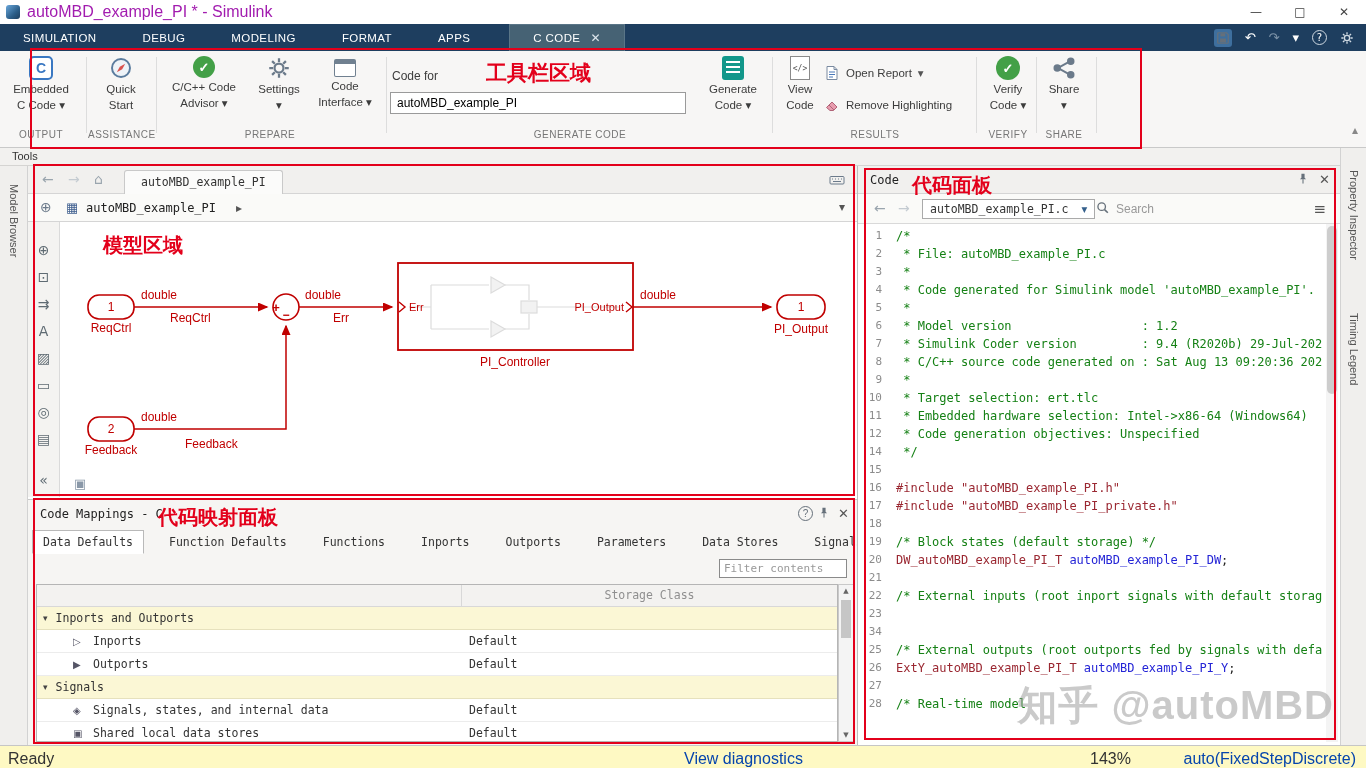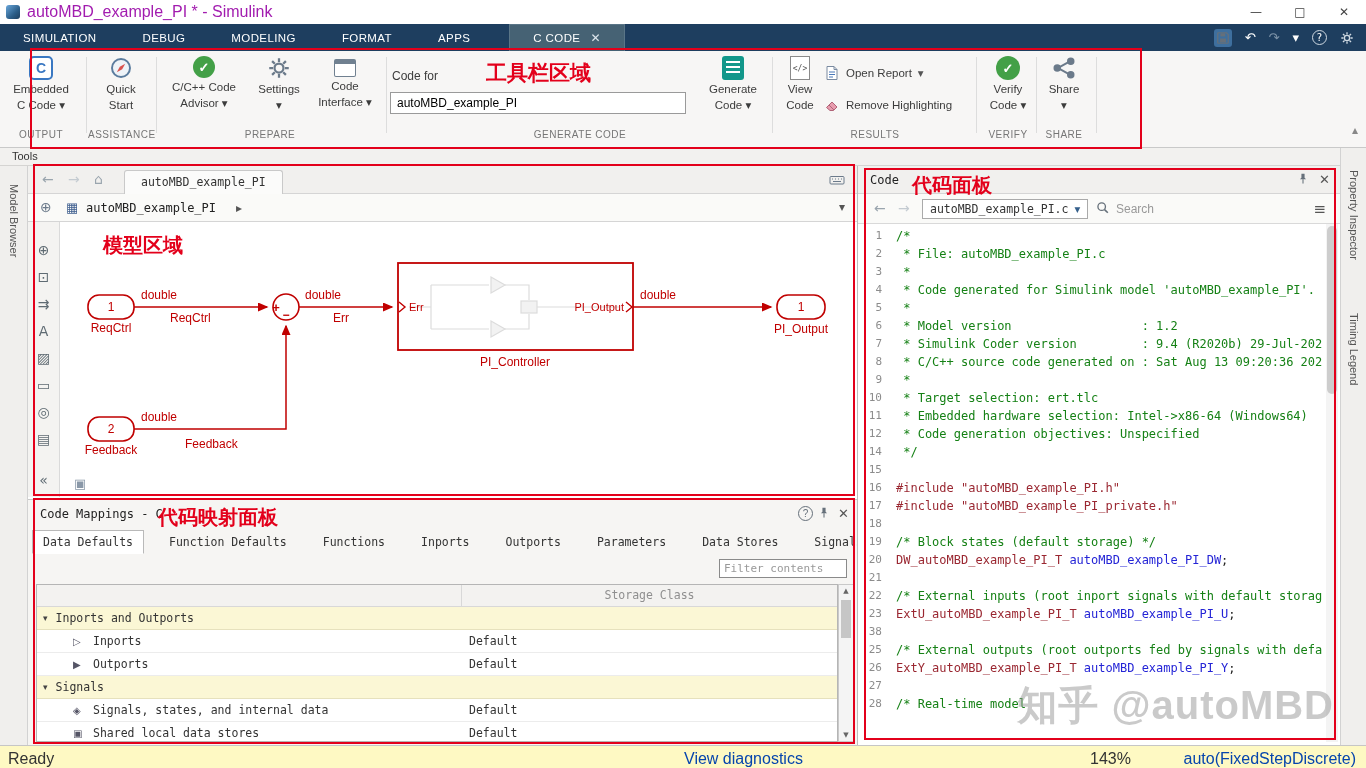--- a/index.html
+++ b/index.html
@@ -96,21 +96,21 @@
   #map-scroll{position:absolute;left:810px;top:84px;width:16px;height:158px;border:1px solid #c9c9c9;background:#f4f4f4}
   #map-scroll .sa{position:absolute;left:0;width:14px;text-align:center;font-size:7px;color:#666;font-family:"DejaVu Sans",sans-serif}
   #map-thumb{position:absolute;left:2px;top:15px;width:10px;height:38px;background:#c6c6c6}
 
   
   #codepanel{position:absolute;left:857px;top:166px;width:483px;height:579px;background:#fff;border-left:1px solid #bdbdbd}
   #code-head{position:absolute;left:0;top:0;width:100%;height:28px;background:#f1f0ee;border-bottom:1px solid #d5d5d5}
   #code-title{position:absolute;left:12px;top:7px;font-family:"DejaVu Sans Mono",monospace;font-size:12px;color:#222}
   #code-nav{position:absolute;left:0;top:28px;width:100%;height:30px;background:#fafaf8;border-bottom:1px solid #d9d9d9}
   #code-nav .navic{top:6px}
-  #file-box{position:absolute;left:64px;top:5px;height:20px;display:flex;align-items:center;gap:6px;padding:0 7px;border:1px solid #aaa;background:#fff;font-family:"DejaVu Sans Mono",monospace;font-size:11.5px;color:#333}
+  #file-box{position:absolute;left:64px;top:5px;height:20px;display:flex;align-items:center;gap:13px;padding:0 7px;border:1px solid #aaa;background:#fff;font-family:"DejaVu Sans Mono",monospace;font-size:11.5px;color:#333}
   #file-box .drop{color:#35608c;font-family:"DejaVu Sans",sans-serif}
   #search-ic{position:absolute;left:238px;top:7px}
   #search-input{position:absolute;left:258px;top:5px;width:96px;height:20px;border:none;background:transparent;font-size:12px}
   #search-input::placeholder{color:#999}
   #hamburger{position:absolute;right:14px;top:6px;font-size:15px;color:#555;font-family:"DejaVu Sans",sans-serif}
   #code-lines{position:absolute;left:0;top:61px;width:465px;overflow:hidden}
   .cline{display:flex;height:18px;line-height:18px;font-family:"DejaVu Sans Mono",monospace;font-size:12px;white-space:pre}
   .cln{width:34px;text-align:right;padding-right:10px;color:#8c8c8c;flex:none;font-size:11px}
   .ctx{padding-left:4px}
   .tk-cm{color:#158115}.tk-pp{color:#9a2731}.tk-ty{color:#9a2731}.tk-id{color:#2424d6}.tk-pl{color:#222}
@@ -491,22 +491,22 @@
         <div class="cline"><span class="cln">12</span><span class="ctx"><span class="tk-cm"> * Code generation objectives: Unspecified</span></span></div>
         <div class="cline"><span class="cln">14</span><span class="ctx"><span class="tk-cm"> */</span></span></div>
         <div class="cline"><span class="cln">15</span><span class="ctx"></span></div>
         <div class="cline"><span class="cln">16</span><span class="ctx"><span class="tk-pp">#include "autoMBD_example_PI.h"</span></span></div>
         <div class="cline"><span class="cln">17</span><span class="ctx"><span class="tk-pp">#include "autoMBD_example_PI_private.h"</span></span></div>
         <div class="cline"><span class="cln">18</span><span class="ctx"></span></div>
         <div class="cline"><span class="cln">19</span><span class="ctx"><span class="tk-cm">/* Block states (default storage) */</span></span></div>
         <div class="cline"><span class="cln">20</span><span class="ctx"><span class="tk-ty">DW_autoMBD_example_PI_T </span><span class="tk-id">autoMBD_example_PI_DW</span><span class="tk-pl">;</span></span></div>
         <div class="cline"><span class="cln">21</span><span class="ctx"></span></div>
         <div class="cline"><span class="cln">22</span><span class="ctx"><span class="tk-cm">/* External inputs (root inport signals with default storage)</span></span></div>
-        <div class="cline"><span class="cln">23</span><span class="ctx"><span class="tk-ty">ExtU_autoMBD_example_PI_T </span><span class="tk-id">autoMBD_example_PI_U</span><span class="tk-pl">;</span></span></div>
-        <div class="cline"><span class="cln">38</span><span class="ctx"></span></div>
+        <div class="cline"><span class="cln">23</span></div>
+        <div class="cline"><span class="cln">34</span><span class="ctx"></span></div>
         <div class="cline"><span class="cln">25</span><span class="ctx"><span class="tk-cm">/* External outputs (root outports fed by signals with default</span></span></div>
         <div class="cline"><span class="cln">26</span><span class="ctx"><span class="tk-ty">ExtY_autoMBD_example_PI_T </span><span class="tk-id">autoMBD_example_PI_Y</span><span class="tk-pl">;</span></span></div>
         <div class="cline"><span class="cln">27</span><span class="ctx"></span></div>
         <div class="cline"><span class="cln">28</span><span class="ctx"><span class="tk-cm">/* Real-time model</span></span></div>
       </div>
     <div id="code-scroll">
         <div id="code-thumb"></div>
       </div>
     <div id="watermark">知乎 @autoMBD</div>
   </div>

